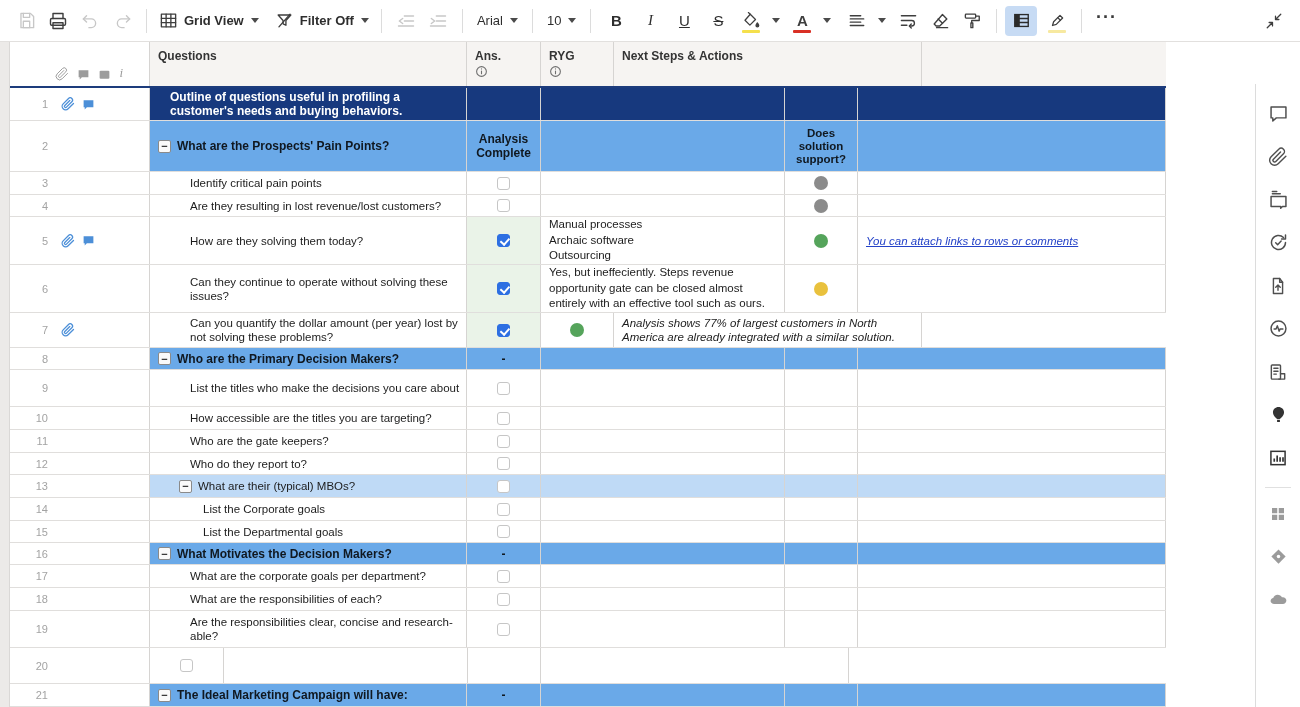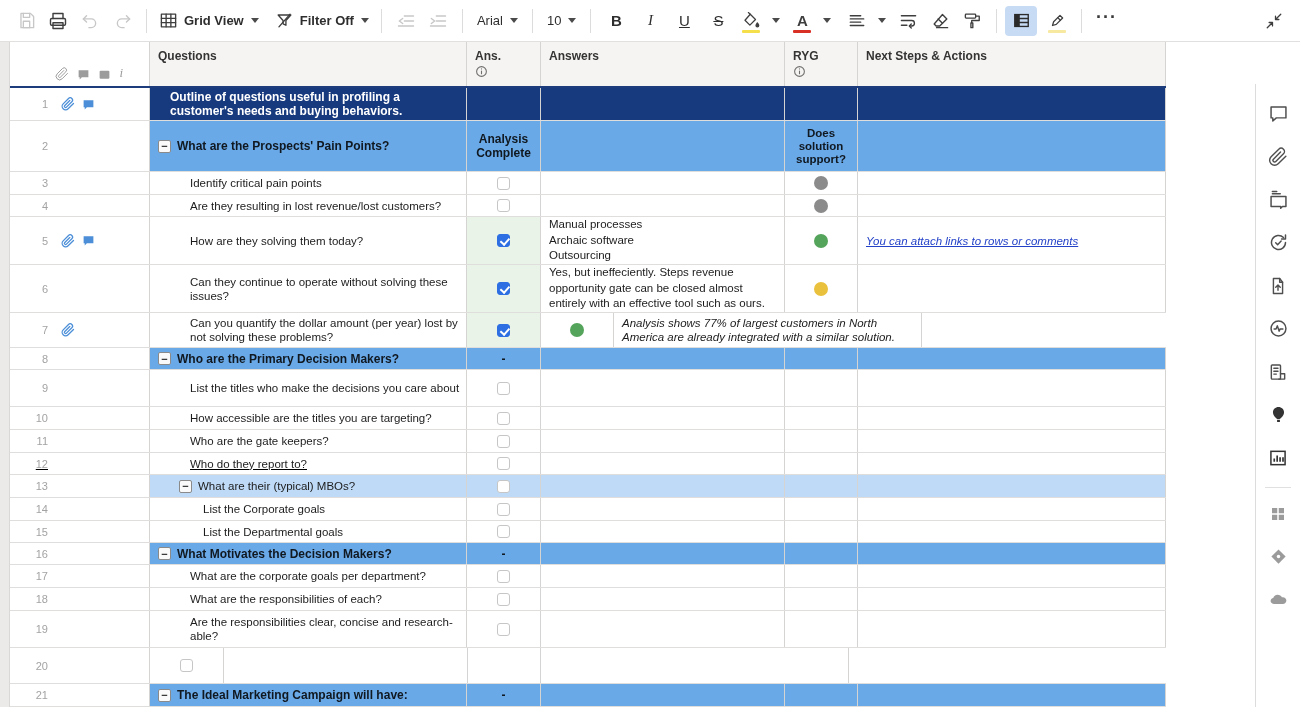--- a/index.html
+++ b/index.html
@@ -280,23 +280,20 @@
         <span>Questions</span>
       </div>
       <div class="cell anscell hdrcell">
         <span>Ans.</span>
         <span class="info"><svg width="13" height="13" viewBox="0 0 24 24" fill="none" stroke="currentColor" stroke-width="2">
               <circle cx="12" cy="12" r="9"></circle>
               <path d="M12 11v5" stroke-linecap="round"></path>
               <path d="M12 7.2v.2" stroke-linecap="round"></path>
             </svg></span>
       </div>
-      <div class="cell answerscell hdrcell">
-        <span>Answers</span>
-      </div>
       <div class="cell rygcell hdrcell">
         <span>RYG</span>
         <span class="info"><svg width="13" height="13" viewBox="0 0 24 24" fill="none" stroke="currentColor" stroke-width="2">
               <circle cx="12" cy="12" r="9"></circle>
               <path d="M12 11v5" stroke-linecap="round"></path>
               <path d="M12 7.2v.2" stroke-linecap="round"></path>
             </svg></span>
       </div>
       <div class="cell nextcell hdrcell">
         <span>Next Steps &amp; Actions</span>
@@ -503,21 +500,21 @@
           <div class="cell qcell plain" style="padding-left: 40px;">
             <span class="qtext">Who are the gate keepers?</span>
           </div>
           <div class="cell anscell plain">
             <span class="cb"></span>
           </div>
           <div class="cell answerscell plain"></div>
           <div class="cell rygcell plain"></div>
           <div class="cell nextcell plain"></div>
         </div>
-        <div class="row" style="height: 22px; text-decoration: underline;">
+        <div class="row" style="height: 22px;">
           <div class="cell numcell">
             <span class="rownum">12</span>
           </div>
           <div class="cell qcell plain" style="padding-left: 40px;">
             <span class="qtext">Who do they report to?</span>
           </div>
           <div class="cell anscell plain">
             <span class="cb"></span>
           </div>
           <div class="cell answerscell plain"></div>

